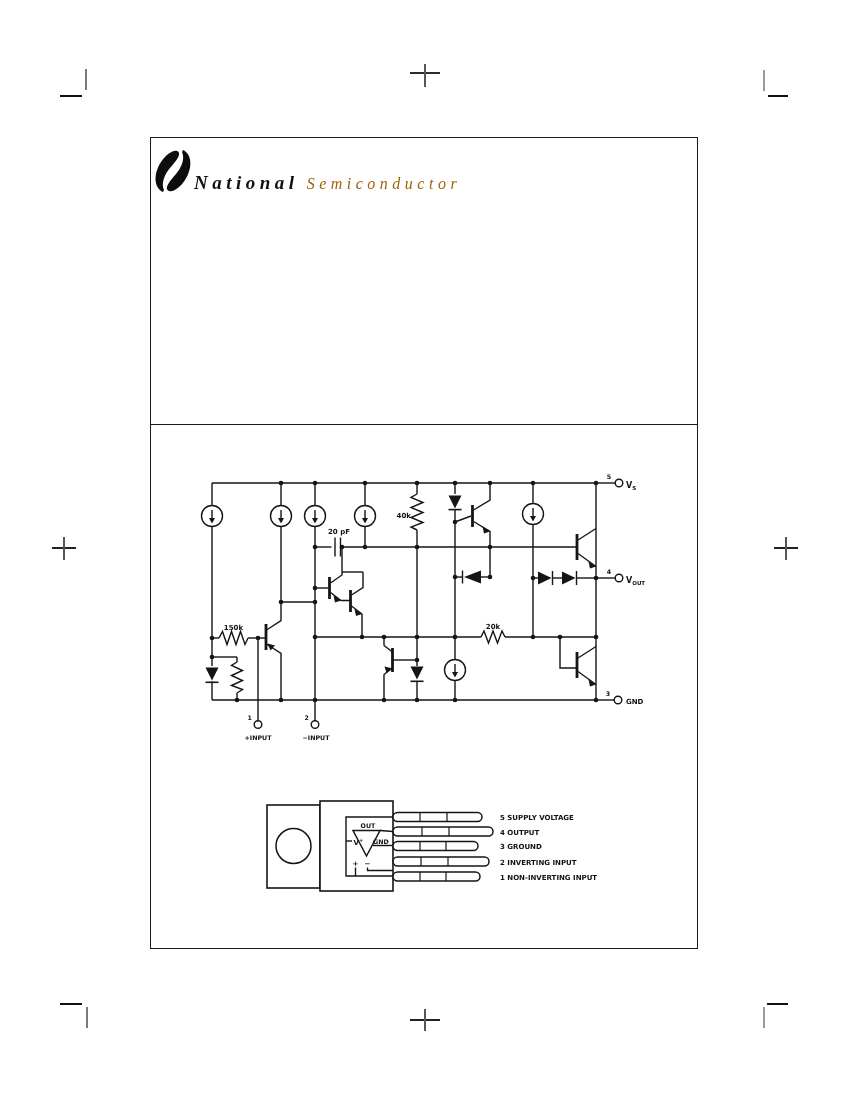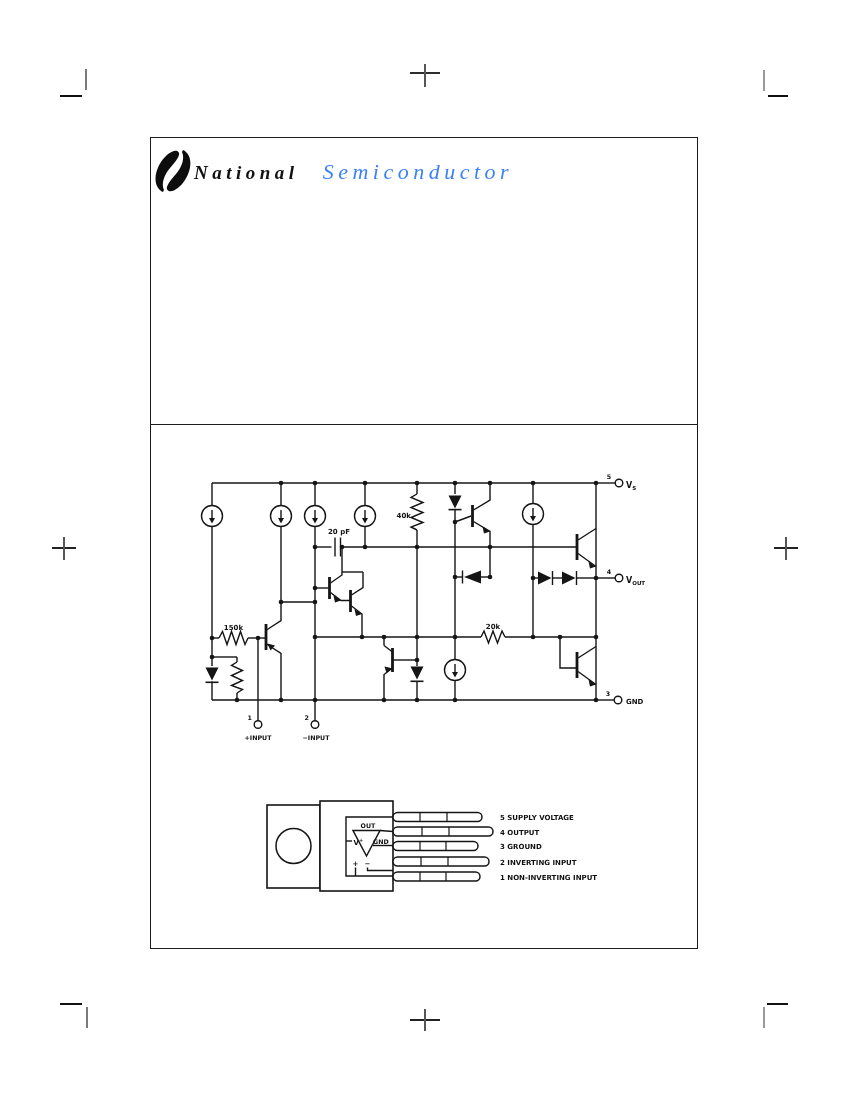--- a/index.html
+++ b/index.html
@@ -1,23 +1,23 @@
 <!DOCTYPE html>
 <html><head>
 <meta charset="utf-8">
 <style>
   html,body{margin:0;padding:0;background:#fff;}
   body{width:850px;height:1100px;position:relative;font-family:"DejaVu Sans",sans-serif;}
   .abs{position:absolute;}
   .mark{position:absolute;}
   #page-border{left:150px;top:137px;width:546px;height:810px;border:1.6px solid #1c1c1c;}
   #divider{left:150px;top:424px;width:547px;height:0;border-top:1.6px solid #1c1c1c;}
-  #brand{left:194px;top:159px;display:flex;align-items:baseline;white-space:nowrap;}
+  #brand{left:194px;top:172px;display:flex;align-items:baseline;white-space:nowrap;}
   #brand .bold{font-family:"Liberation Serif",serif;font-style:italic;font-weight:bold;font-size:19px;letter-spacing:4.5px;color:#111;}
-  #brand .light{font-family:"Liberation Serif",serif;font-style:italic;font-weight:normal;font-size:22px;letter-spacing:4.5px;color:#3b82f6;margin-left:24px;}
+  #brand .light{font-family:"Liberation Serif",serif;font-style:italic;font-weight:normal;font-size:16px;letter-spacing:4.5px;color:#a16207;margin-left:8px;}
   svg text{font-family:"DejaVu Sans",sans-serif;fill:#111;}
   .lbl{font-size:7px;font-weight:bold;}
   .lbl6{font-size:6.3px;font-weight:bold;}
   .pinnum{font-size:6.3px;font-weight:bold;}
 </style>
 </head>
 <body>
 
 <div class="mark" style="left:60px;top:95px;width:22px;height:2px;background:#111;"></div>
 <div class="mark" style="left:85px;top:69px;width:2px;height:21px;background:#7a7a7a;"></div>

